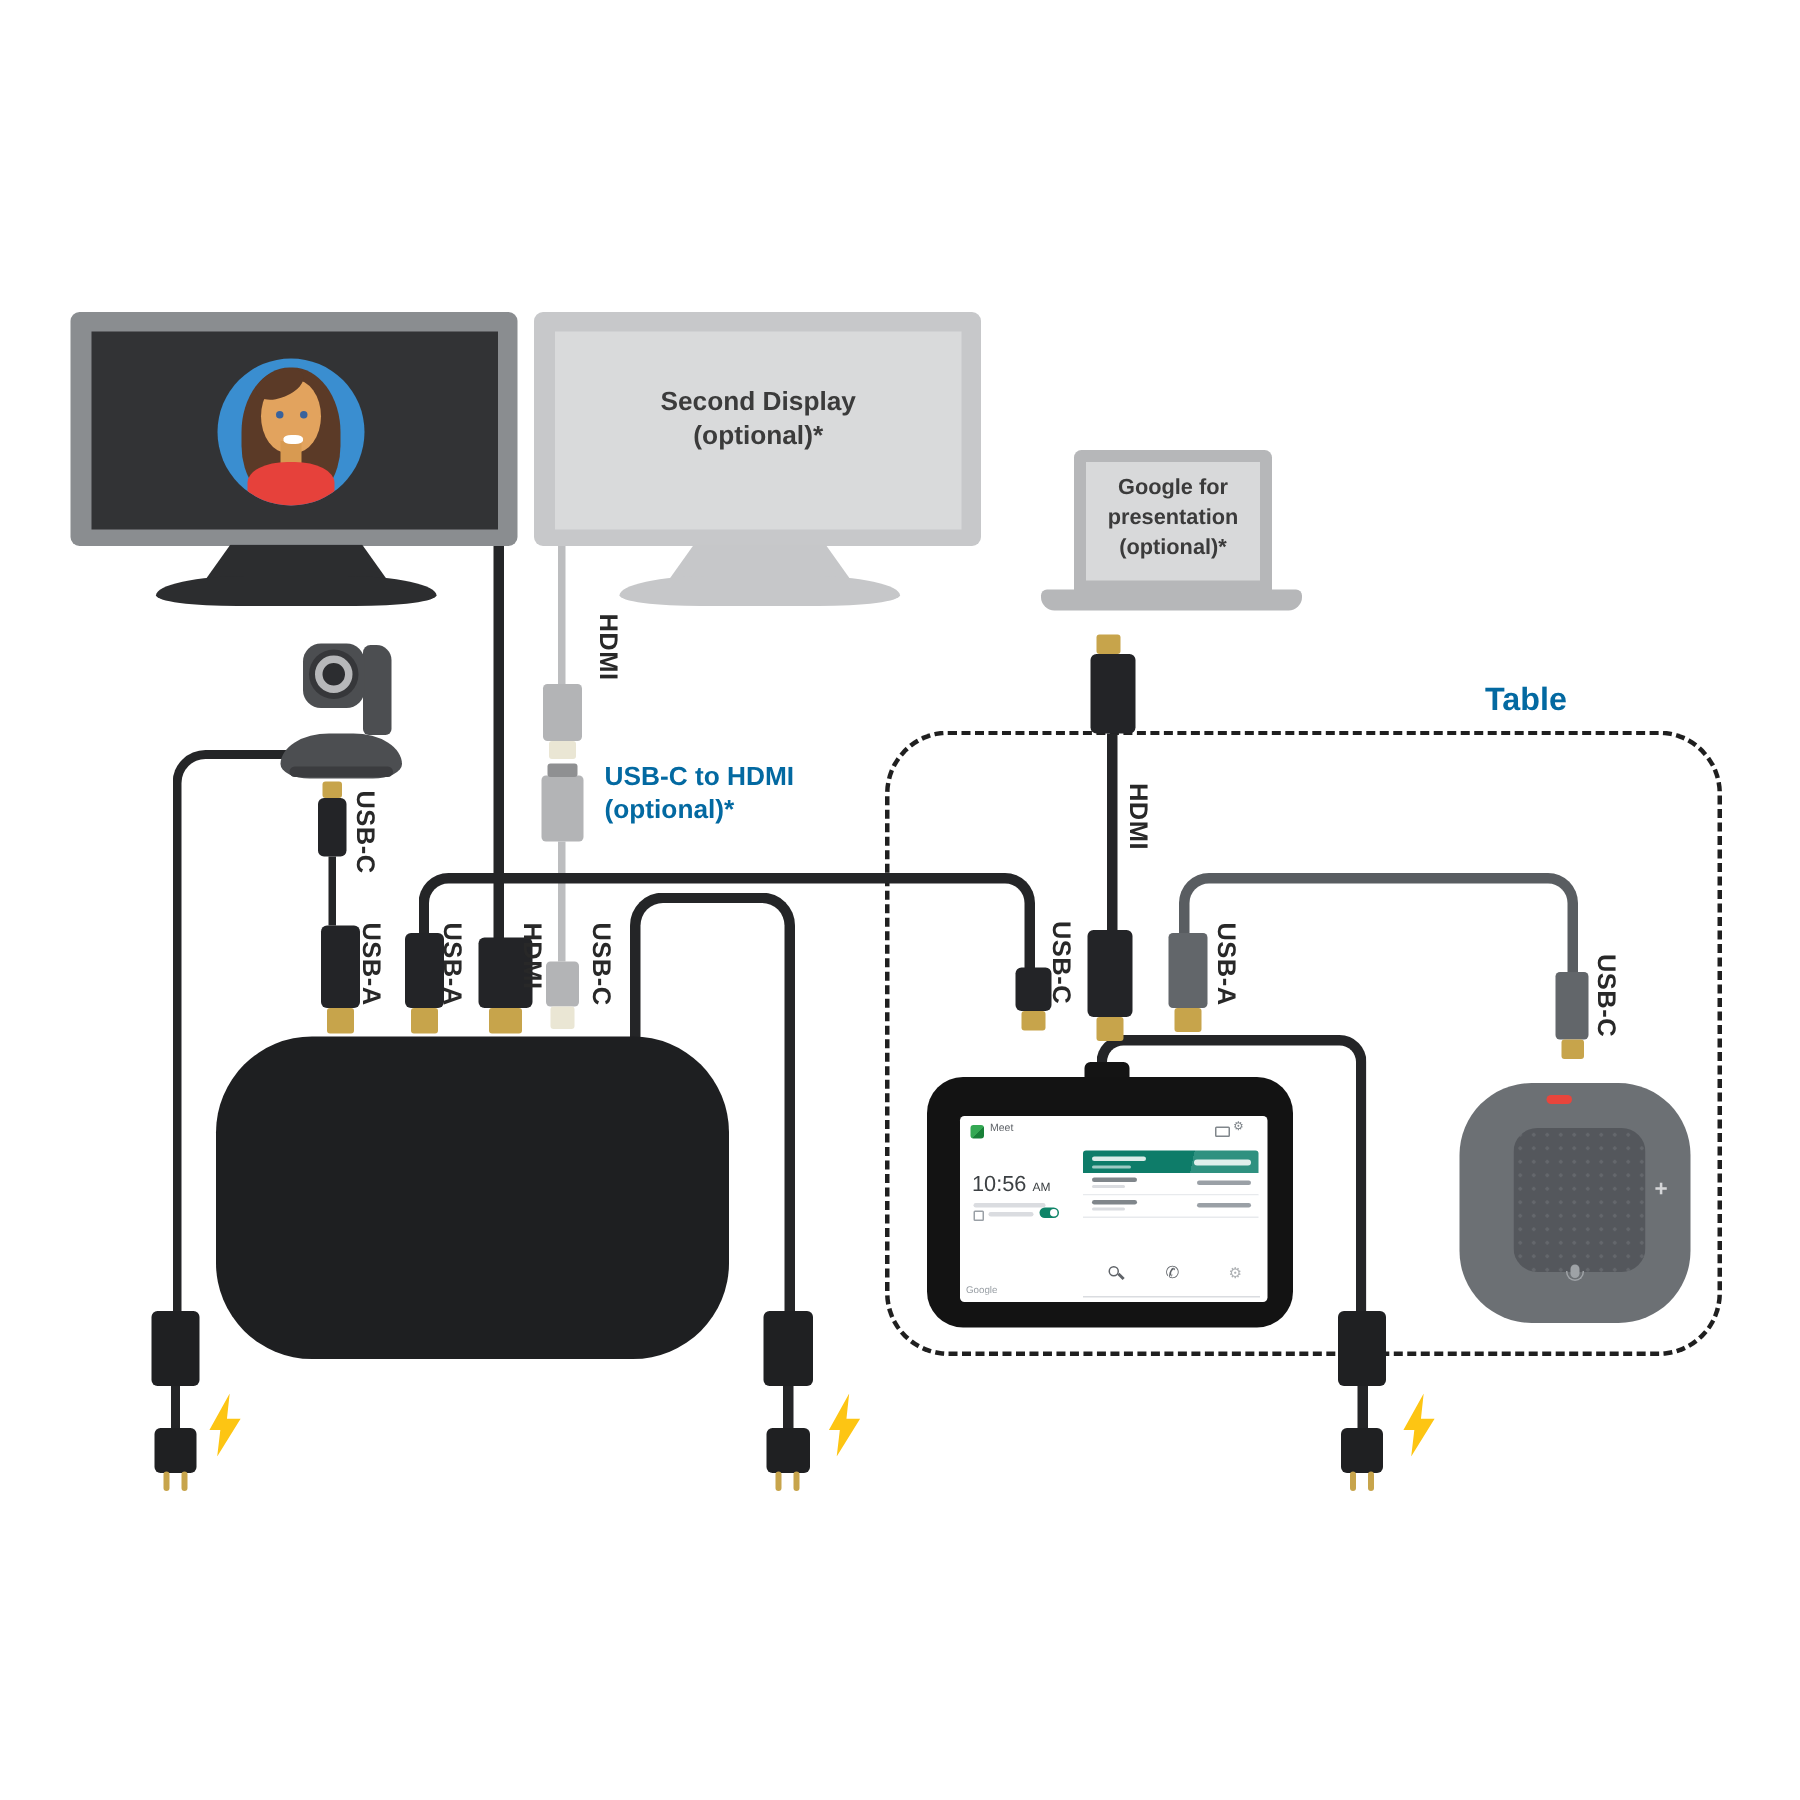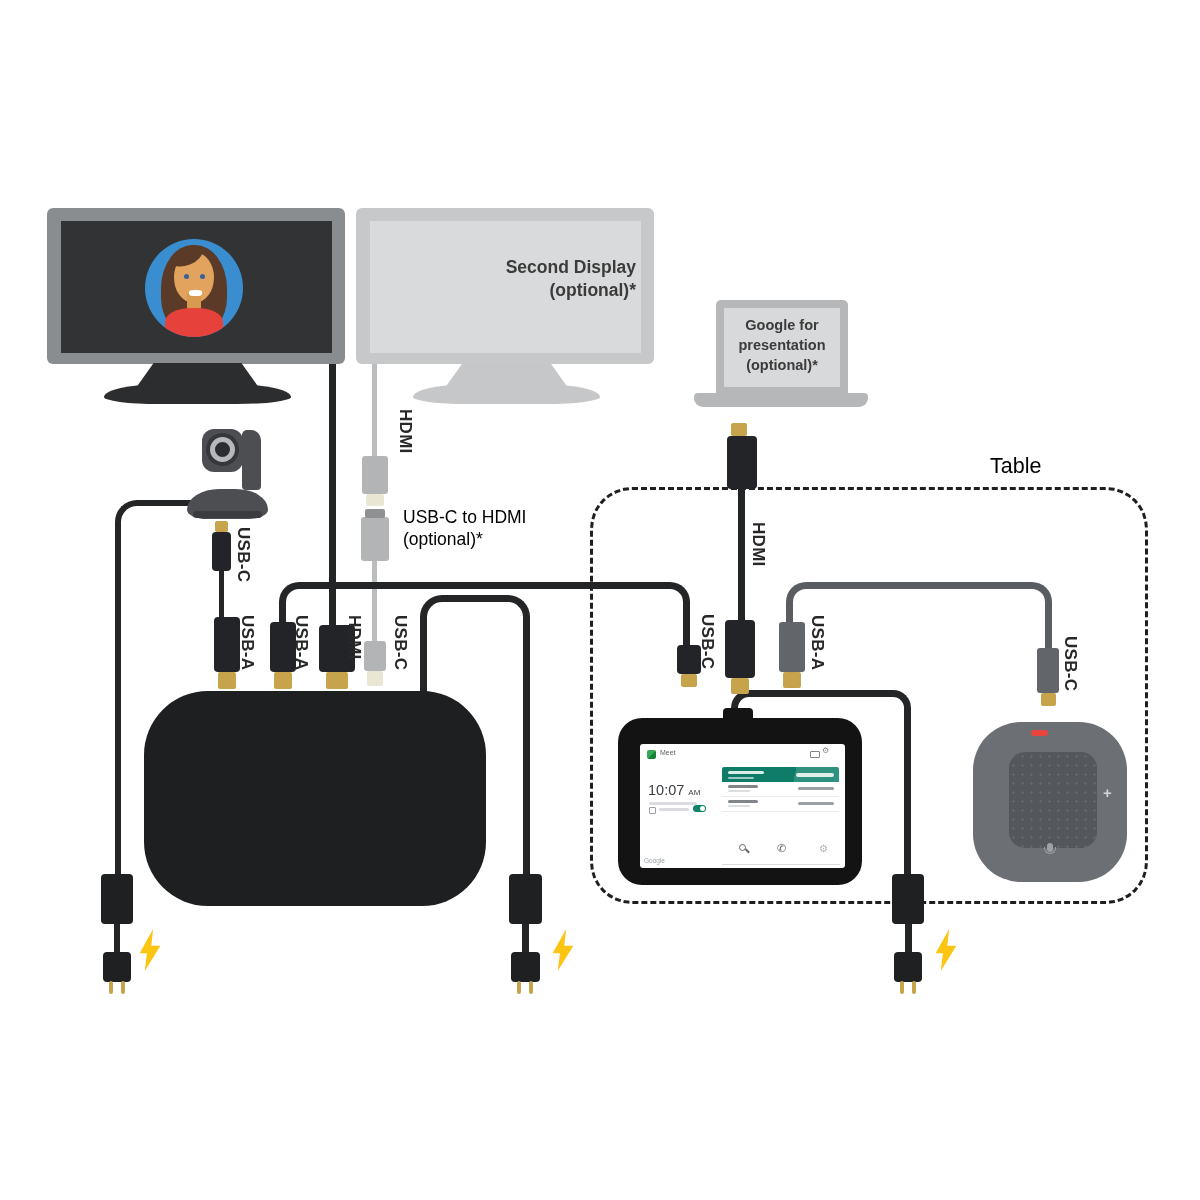--- a/index.html
+++ b/index.html
@@ -9,21 +9,21 @@
   .cb{background:#242527}
   .cg{background:#bcbdbf}
   .u{border:7px solid #242527;border-bottom:none;border-radius:20px 20px 0 0;box-sizing:border-box}
   .ug{border-color:#595d61}
   .conn{background:#232427;border-radius:4px}
   .conng{background:#b3b4b6;border-radius:3px}
   .connd{background:#62666a;border-radius:3px}
   .tip{background:#c7a44b;border-radius:2px}
   .tipc{background:#eae6d4;border-radius:2px}
   .vl{writing-mode:vertical-rl;font-size:17px;font-weight:600;line-height:20px;color:#282828;letter-spacing:.3px;white-space:nowrap}
-  .hl{font-size:17.5px;font-weight:400;line-height:22px;color:#000000}
+  .hl{font-size:17.5px;font-weight:700;line-height:22px;color:#0369a1}
   .sk{background:#dadce0;border-radius:2px}
   .skw{background:rgba(255,255,255,.85);border-radius:2px}
   .bolt{background:#fdc513;clip-path:polygon(62% 0,10% 58%,38% 58%,30% 100%,90% 40%,55% 40%)}
   .brick{background:#1f2022;border-radius:4px}
   .devgray{background:#b6b7b9}
   .dash{border:3px dashed #1f1f1f;border-radius:42px;box-sizing:border-box}
 </style>
 </head>
 <body>
 
@@ -65,21 +65,21 @@
     <div class="a" style="left:20%;top:70%;width:60%;height:31%;background:#e6413b;border-radius:45% 45% 0 0"></div>
     <div class="a" style="left:40%;top:36%;width:5px;height:5px;background:#39629c;border-radius:50%"></div>
     <div class="a" style="left:56%;top:36%;width:5px;height:5px;background:#39629c;border-radius:50%"></div>
     <div class="a" style="left:45%;top:52%;width:13%;height:6%;background:#fff;border-radius:40%"></div>
   </div>
   <div class="a" style="left:133px;top:363px;width:129px;height:29px;background:#2c2d2f;clip-path:polygon(16% 0,84% 0,100% 100%,0 100%)"></div>
   <div class="a" style="left:104px;top:384px;width:187px;height:20px;background:#2c2d2f;border-radius:50% 50% 45% 45% / 100% 100% 55% 55%"></div>
 
   <div class="a" style="left:356px;top:208px;width:298px;height:156px;background:#c7c8ca;border-radius:6px"></div>
   <div class="a" style="left:370px;top:221px;width:271px;height:132px;background:#d9dadb"></div>
-  <div class="a" style="left:375px;top:256px;width:261px;text-align:right;font-size:17.5px;font-weight:600;line-height:23px;color:#3b3b3b">
+  <div class="a" style="left:375px;top:256px;width:261px;text-align:center;font-size:17.5px;font-weight:600;line-height:23px;color:#3b3b3b">
     <div>Second Display</div>
     <div>(optional)*</div>
   </div>
   <div class="a" style="left:442px;top:363px;width:129px;height:29px;background:#c6c7c9;clip-path:polygon(16% 0,84% 0,100% 100%,0 100%)"></div>
   <div class="a" style="left:413px;top:384px;width:187px;height:20px;background:#c6c7c9;border-radius:50% 50% 45% 45% / 100% 100% 55% 55%"></div>
 
   <div class="a devgray" style="left:716px;top:300px;width:132px;height:95px;border-radius:5px 5px 0 0"></div>
   <div class="a" style="left:724px;top:308px;width:116px;height:79px;background:#d8d9da">
     <div class="a" style="left:0;top:7px;width:116px;text-align:center;font-size:14.5px;font-weight:600;line-height:20px;color:#3b3b3b">
       <div>Google for</div>
@@ -123,21 +123,21 @@
 
   <div class="a" style="left:723px;top:708px;width:30px;height:14px;background:#141414;border-radius:4px"></div>
   <div class="a" style="left:618px;top:718px;width:244px;height:167px;background:#131313;border-radius:24px"></div>
   <div class="a" style="left:640px;top:744px;width:205px;height:124px;background:#ffffff;border-radius:3px;overflow:hidden">
     <div class="a" style="left:7px;top:6px;width:9px;height:9px;border-radius:2px;background:linear-gradient(135deg,#34a853 0 55%,#188038 55%)"></div>
     <div class="a" style="left:20px;top:5px;font-size:7px;color:#5f6368">Meet</div>
     <div class="a" style="left:170px;top:7px;width:8px;height:5px;border:1px solid #80868b;border-radius:1px"></div>
     <div class="a" style="left:182px;top:2px;font-size:8px;color:#80868b">⚙</div>
 
     <div class="a" style="left:8px;top:38px;color:#3c4043;font-size:14.5px">
-      <span>10:07</span>
+      <span>10:56</span>
       <span style="font-size:8px">AM</span>
     </div>
     <div class="a sk" style="left:9px;top:58px;width:48px;height:3px"></div>
     <div class="a" style="left:9px;top:63px;width:5px;height:5px;border:1px solid #9aa0a6;border-radius:1px"></div>
     <div class="a sk" style="left:19px;top:64px;width:30px;height:3px"></div>
     <div class="a" style="left:53px;top:61px;width:13px;height:7px;background:#0f8468;border-radius:4px"></div>
     <div class="a" style="left:60px;top:62px;width:5px;height:5px;background:#fff;border-radius:50%"></div>
 
     <div class="a" style="left:82px;top:23px;width:117px;height:15px;border-radius:2px 2px 0 0;background:linear-gradient(102deg,#0e7c69 62%,#2f9180 62%)">
       <div class="a skw" style="left:6px;top:4px;width:36px;height:3px"></div>

